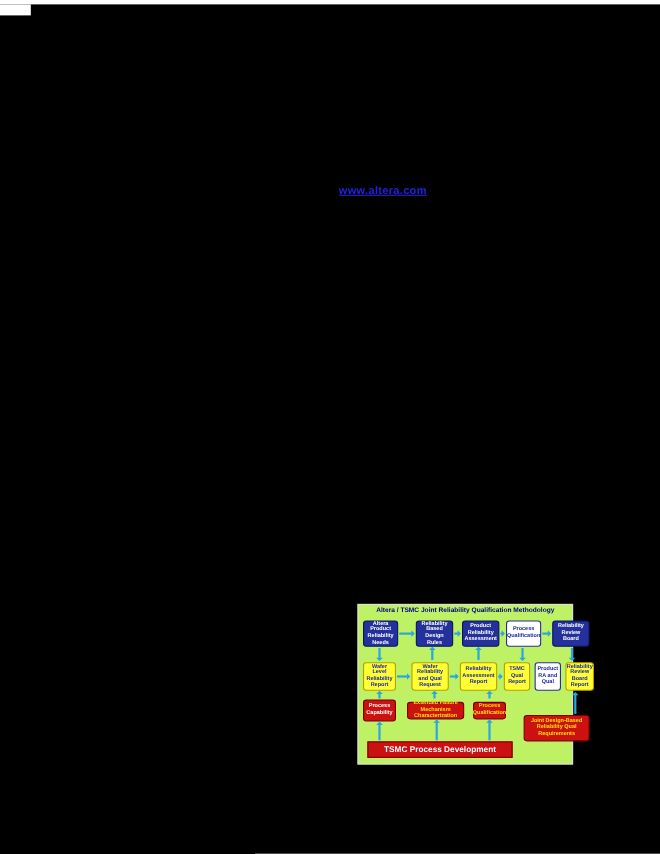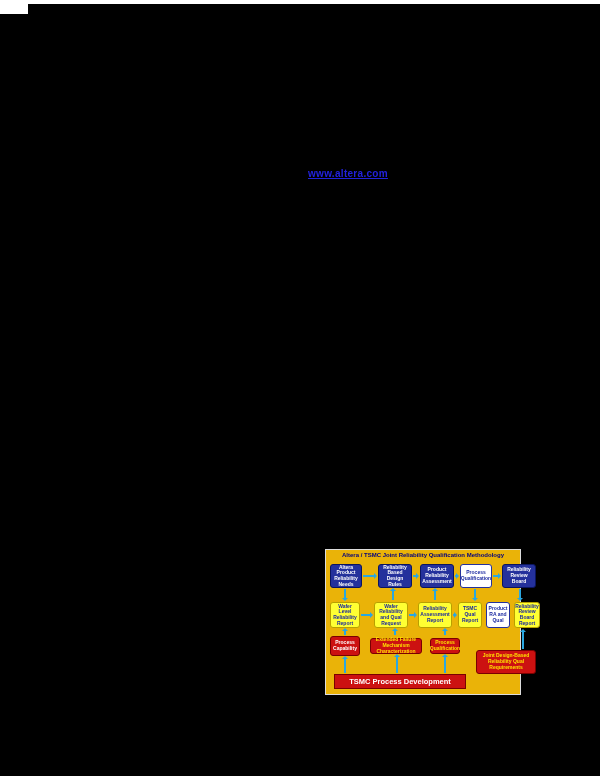--- a/index.html
+++ b/index.html
@@ -27,21 +27,21 @@
     font-weight:bold;
     color:#2222dd;
     text-decoration:underline;
     letter-spacing:0.3px;
   }
   
   .figure {
     position:absolute;
     left:325px; top:545px;
     width:196px; height:146px;
-    background:#eab308;
+    background:#bef264;
     border:1px solid #dddddd;
     box-sizing:border-box;
   }
   .fig-title {
     position:absolute;
     left:0; top:2px; width:100%;
     text-align:center;
     font-size:6px;
     font-weight:bold;
     color:#000080;

